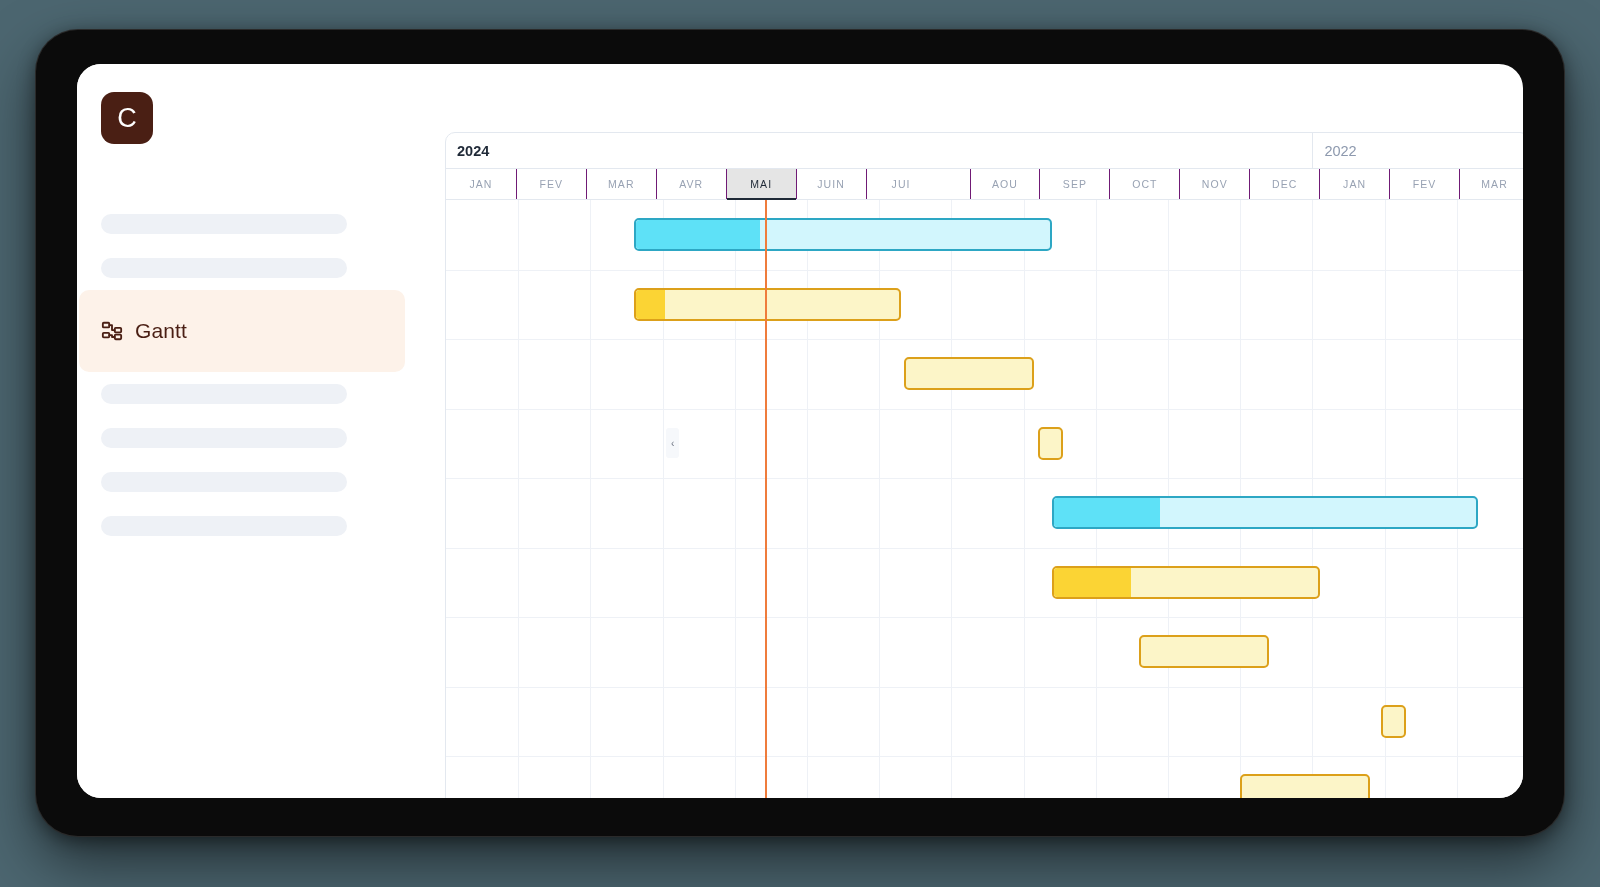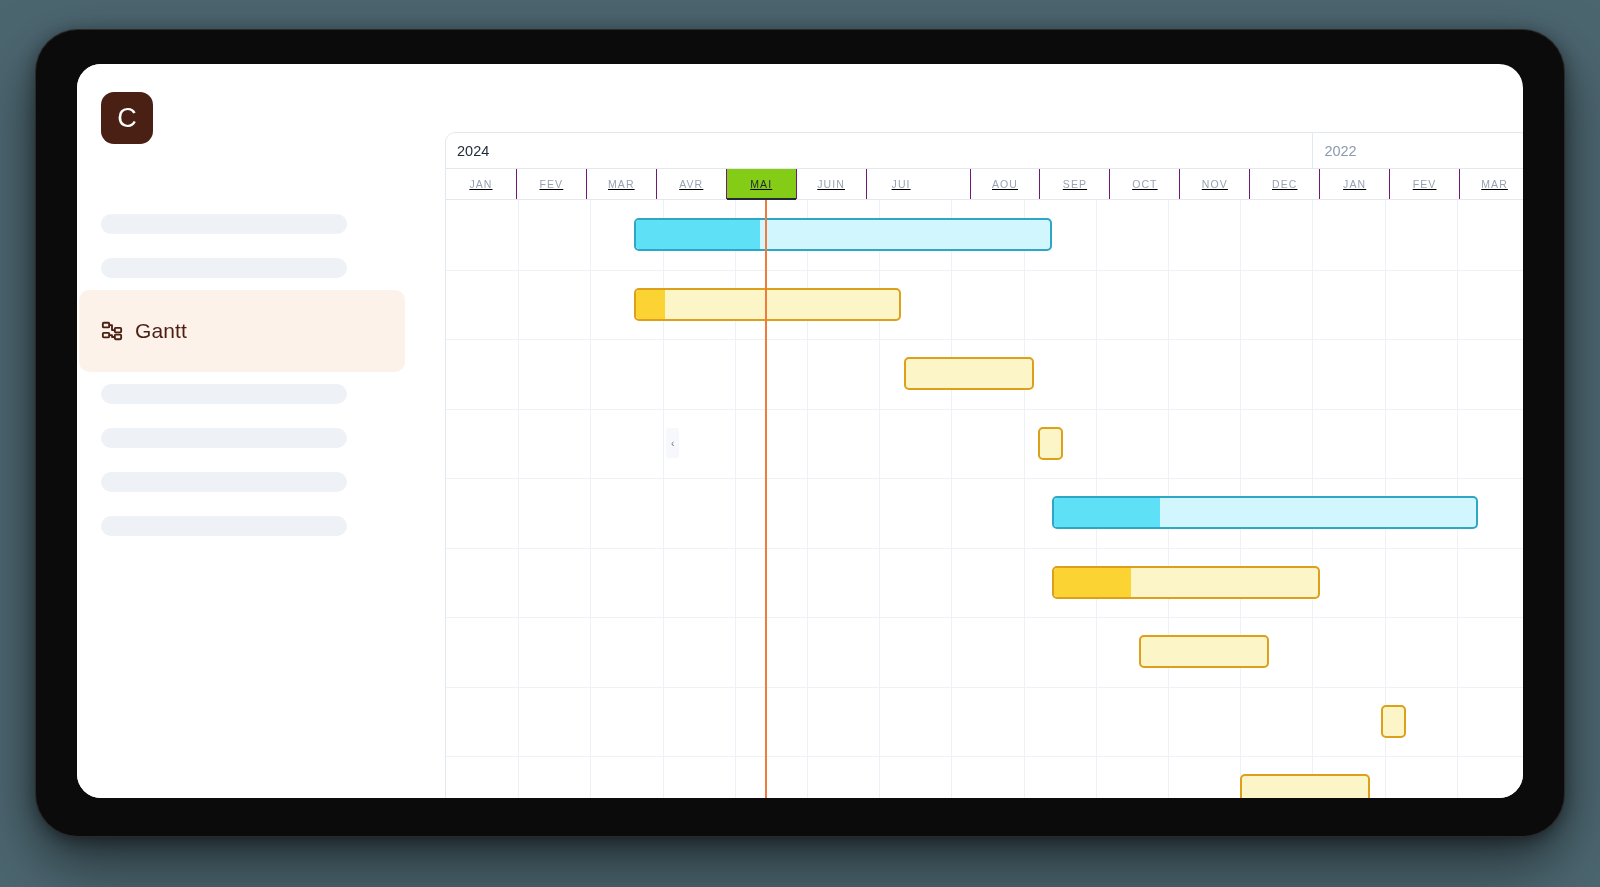--- a/index.html
+++ b/index.html
@@ -107,52 +107,51 @@
   }
 
   
   #year-row {
     display: flex;
     height: 36px;
     border-bottom: 1px solid #e3e8ef;
   }
   .year-cell {
     font-size: 14.5px;
-    font-weight: 400;
+    font-weight: 700;
     display: flex;
     align-items: center;
     padding-left: 11px;
   }
   .year-cell.y2024 { color: #1f2937; }
   .year-cell.y2025 {
     color: #8d99ae;
     font-weight: 400;
     border-left: 1px solid #e3e8ef;
   }
 
   
   #month-row {
     display: flex;
     height: 31px;
     border-bottom: 1px solid #e3e8ef;
-    text-decoration: underline;
   }
   .month-cell {
     font-size: 10.5px;
     letter-spacing: 1.1px;
     color: #98a2b3;
     display: flex;
     align-items: center;
     justify-content: center;
     border-left: 1px solid #701a75;
     position: relative;
   }
   .month-cell:first-child { border-left: none; }
   .month-cell.current {
-    background: #84cc16;
+    background: #e5e5e5;
     color: #1f2937;
   }
   .month-cell.current::after {
     content: "";
     position: absolute;
     left: 0; right: 0; bottom: -1px;
     height: 2px;
     background: #1f2937;
   }
 

